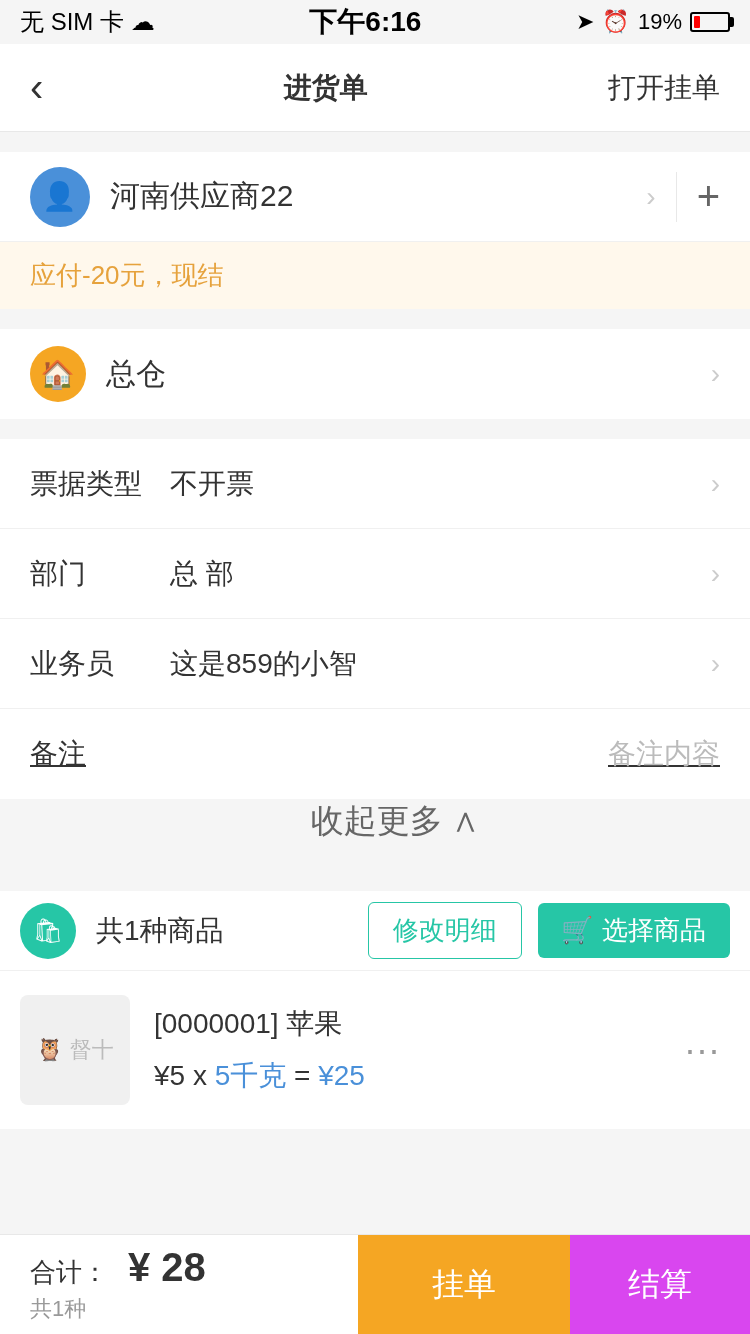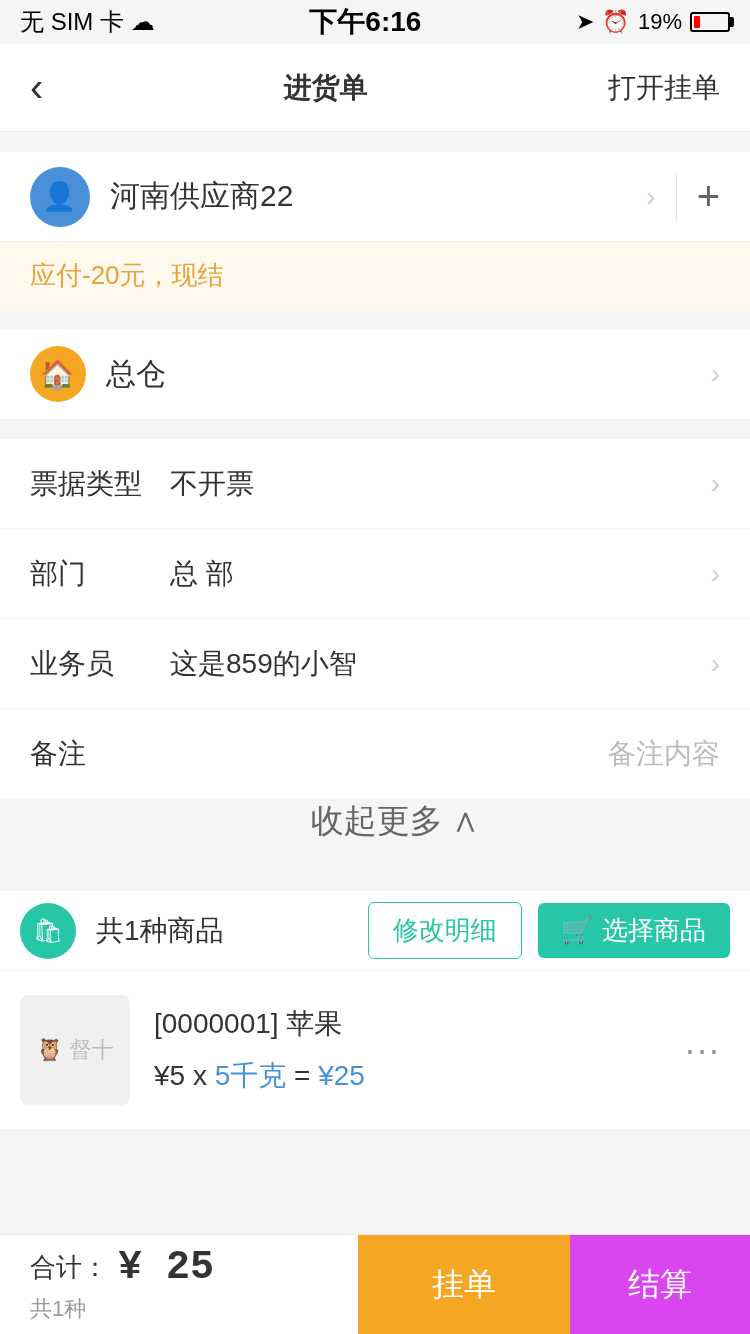--- a/index.html
+++ b/index.html
@@ -115,21 +115,21 @@
       margin-top: 20px;
     }
     .form-row {
       display: flex;
       align-items: center;
       padding: 0 30px;
       height: 90px;
       border-bottom: 1px solid #f0f0f0;
       cursor: pointer;
     }
-    .form-row:last-child { border-bottom: none; }
+    .form-row:last-child { border-bottom: none; text-decoration: underline; }
     .form-label {
       font-size: 28px;
       color: #333;
       width: 130px;
       flex-shrink: 0;
     }
     .form-value {
       flex: 1;
       font-size: 28px;
       color: #333;
@@ -228,23 +228,22 @@
     }
     .total-section {
       flex: 1;
       padding: 0 30px;
       display: flex;
       flex-direction: column;
       justify-content: center;
     }
     .total-label-row {
       display: flex;
-      align-items: center;
-      gap: 10px;
-      font-family: Liberation Mono, monospace;
+      align-items: flex-end;
+      gap: 20px;
     }
     .total-label { font-size: 26px; color: #333; }
     .total-amount { font-size: 40px; color: #333; font-weight: 600; }
     .total-sub { font-size: 22px; color: #999; margin-top: 4px; }
     .btn-hang {
       width: 212px;
       height: 100px;
       background: #f5a623;
       color: #fff;
       border: none;
@@ -376,19 +375,19 @@
     <span class="product-more">···</span>
   </div>
 </div>
 
 <div class="spacer-bottom"></div>
 
 <div class="bottom-bar">
   <div class="total-section">
     <div class="total-label-row">
       <span class="total-label">合计：</span>
-      <span class="total-amount">¥ 25</span>
+      <span class="total-amount">¥ 28</span>
     </div>
     <div class="total-sub">共1种</div>
   </div>
   <button class="btn-hang">挂单</button>
   <button class="btn-checkout">结算</button>
 </div>
 
 </body></html>

